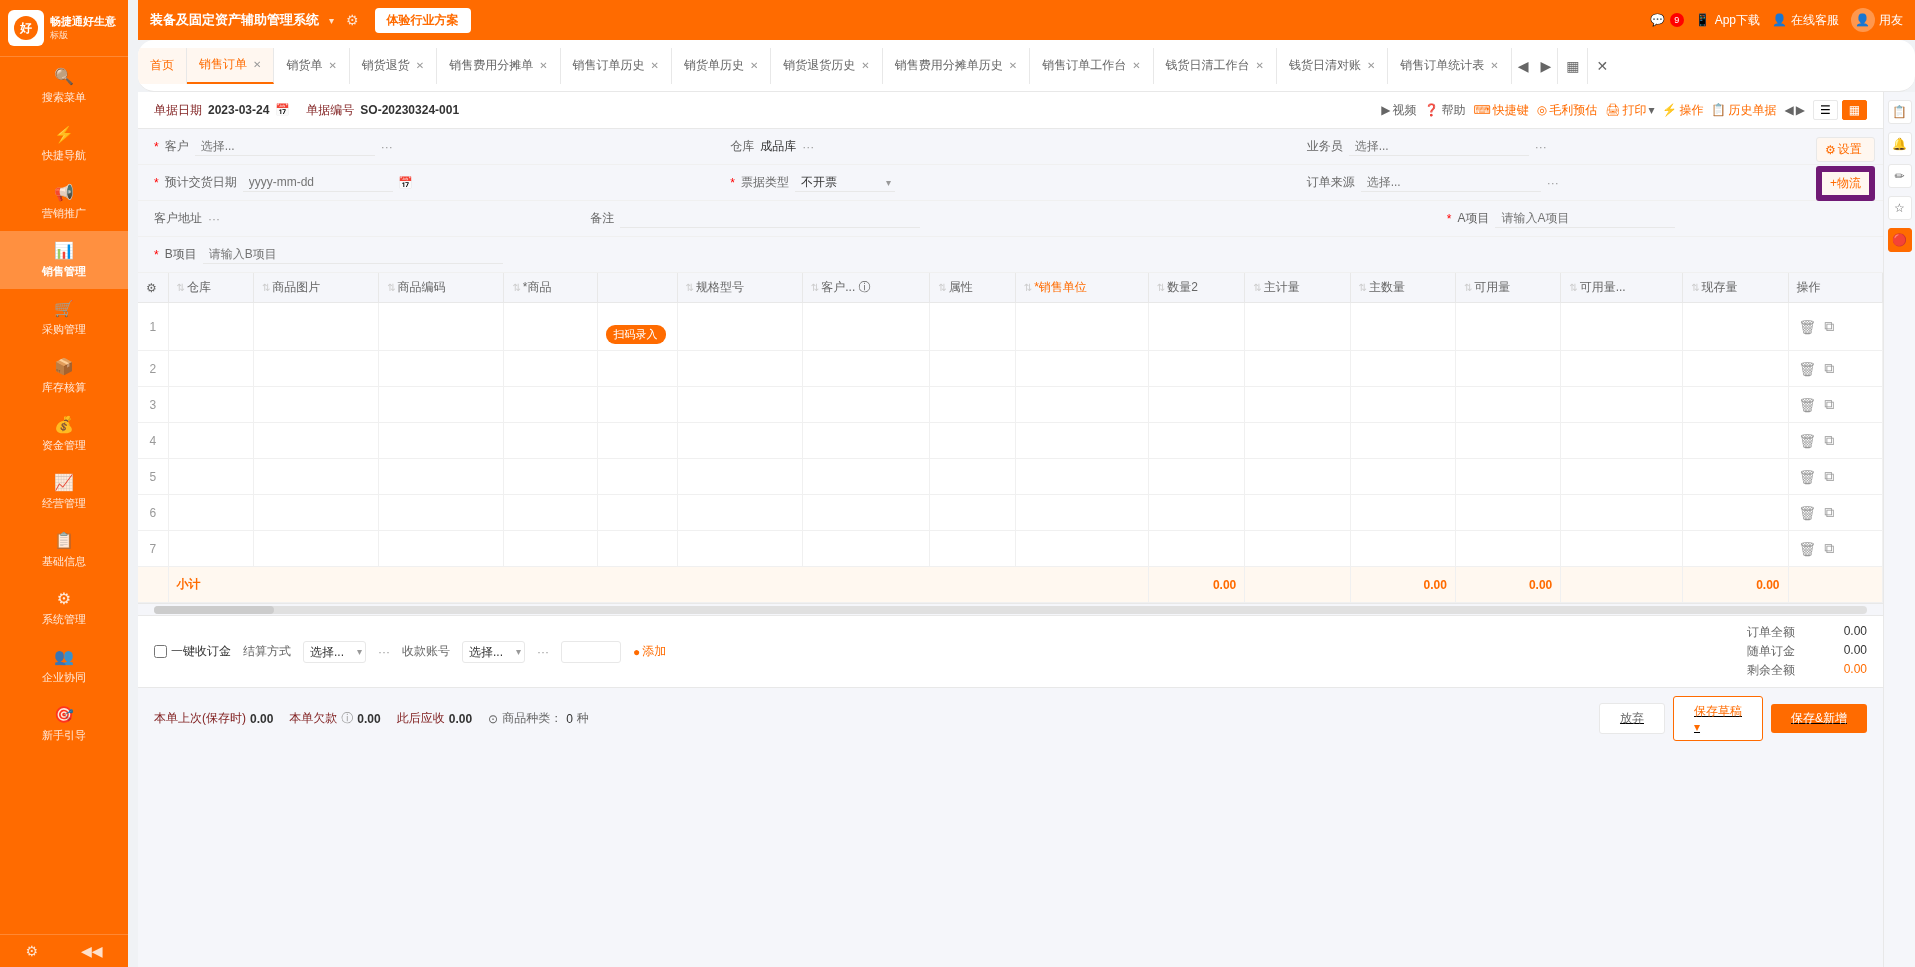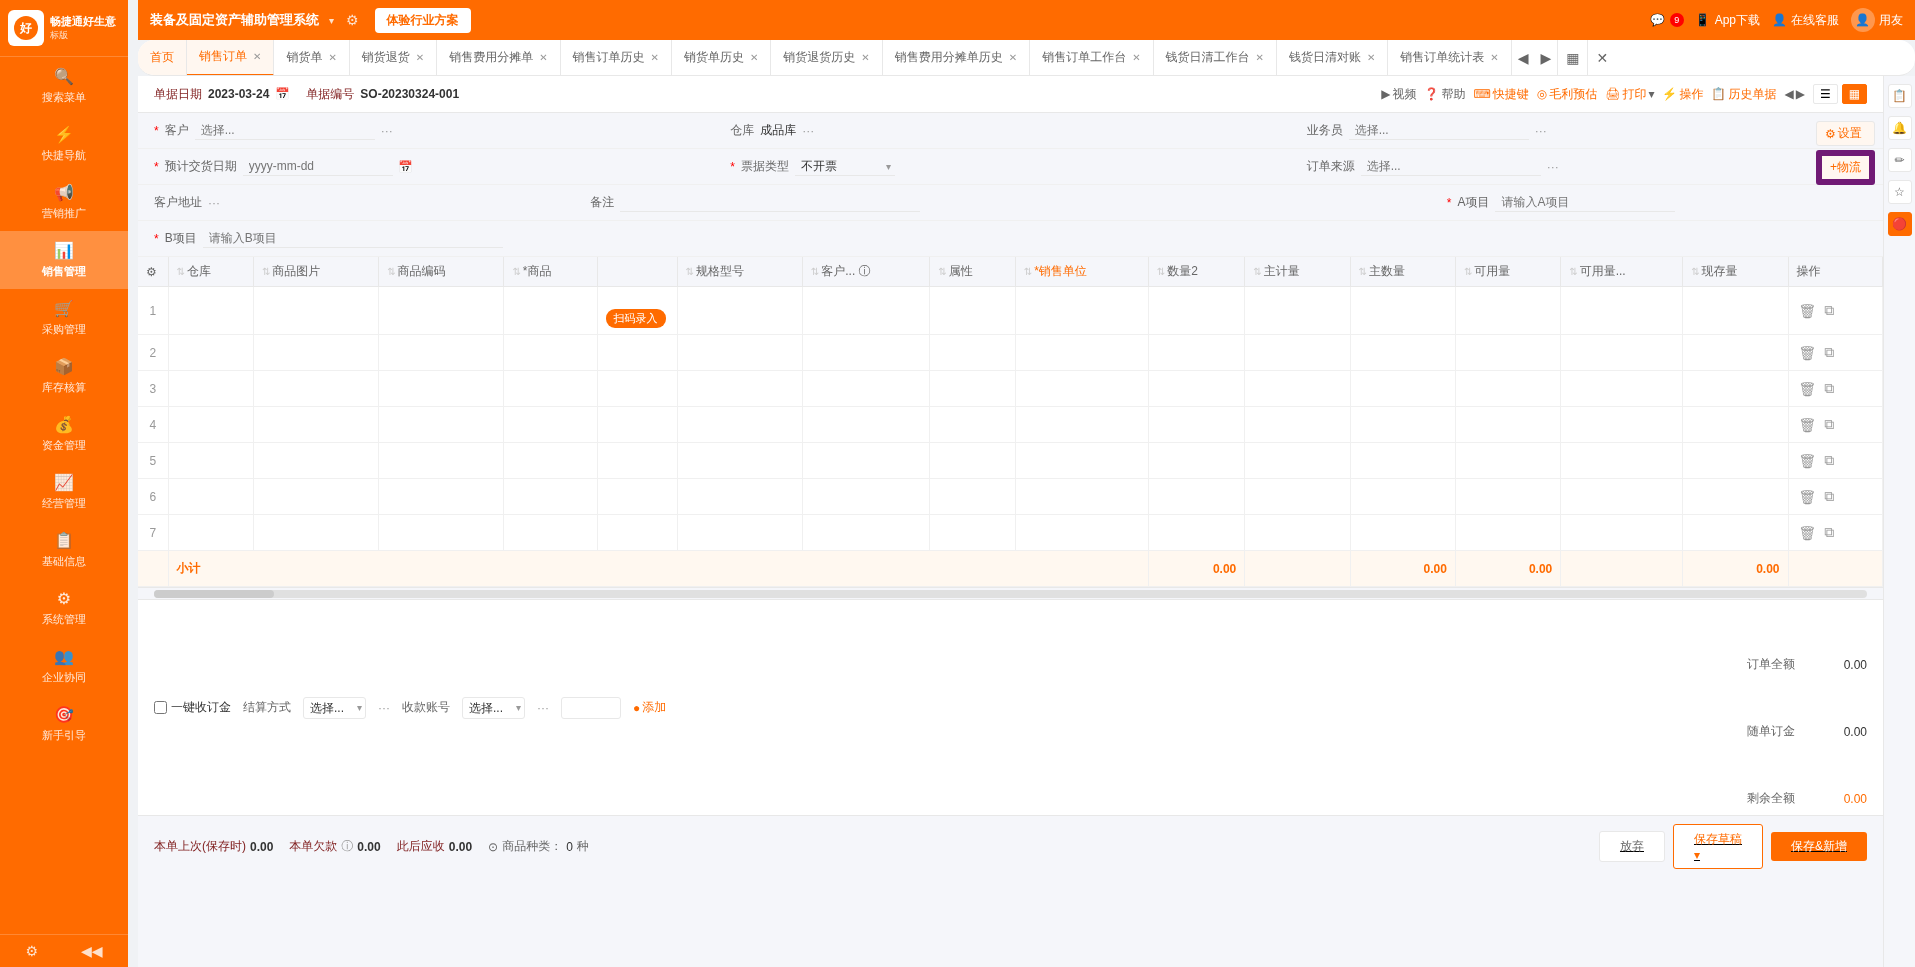--- a/index.html
+++ b/index.html
@@ -28,21 +28,21 @@
     .topbar-title { color: #fff; font-size: 13px; font-weight: bold; }
     .topbar-arrow { color: rgba(255,255,255,0.8); font-size: 10px; margin-left: 2px; cursor: pointer; }
     .topbar-gear { color: rgba(255,255,255,0.8); font-size: 14px; cursor: pointer; margin-left: 4px; }
     .topbar-btn { background: #fff; color: #ff6b00; border: none; border-radius: 4px; padding: 4px 12px; font-size: 12px; font-weight: bold; cursor: pointer; margin-left: 8px; }
     .topbar-right { margin-left: auto; display: flex; align-items: center; gap: 12px; color: #fff; font-size: 12px; }
     .topbar-right-item { display: flex; align-items: center; gap: 4px; cursor: pointer; }
     .notification-badge { background: #f00; color: #fff; border-radius: 50%; width: 14px; height: 14px; font-size: 9px; display: flex; align-items: center; justify-content: center; }
     .user-avatar { width: 24px; height: 24px; background: rgba(255,255,255,0.3); border-radius: 50%; display: flex; align-items: center; justify-content: center; color: #fff; font-size: 11px; }
 
     
-    .tabbar { height: 36px; background: #fff; display: flex; align-items: center; border-bottom: 1px solid #e8e8e8; overflow: hidden; border-radius: 16px; }
+    .tabbar { height: 52px; background: #fff; display: flex; align-items: center; border-bottom: 1px solid #e8e8e8; overflow: hidden; border-radius: 16px; }
     .tab { padding: 0 12px; height: 36px; display: flex; align-items: center; gap: 4px; cursor: pointer; color: #666; font-size: 12px; white-space: nowrap; border-right: 1px solid #e8e8e8; flex-shrink: 0; }
     .tab.active { background: #fff7f0; color: #ff6b00; border-bottom: 2px solid #ff6b00; }
     .tab-close { font-size: 10px; color: #999; cursor: pointer; margin-left: 2px; }
     .tab-nav { padding: 0 6px; height: 36px; display: flex; align-items: center; cursor: pointer; color: #666; font-size: 14px; }
     .tab-action-btn { padding: 0 8px; height: 36px; display: flex; align-items: center; cursor: pointer; color: #666; font-size: 14px; border-left: 1px solid #e8e8e8; }
 
     
     .content { flex: 1; overflow: hidden; display: flex; }
 
     
@@ -93,21 +93,21 @@
 
     
     .bottom-bar { background: #fff; border-top: 1px solid #e8e8e8; padding: 8px 16px; display: flex; align-items: center; gap: 12px; }
     .checkbox-label { display: flex; align-items: center; gap: 4px; cursor: pointer; font-size: 12px; color: #333; }
     .bottom-select { border: 1px solid #e8e8e8; padding: 3px 20px 3px 6px; color: #333; font-size: 12px; outline: none; background: transparent; appearance: none; border-radius: 3px; cursor: pointer; }
     .bottom-select-wrap { position: relative; display: inline-flex; align-items: center; }
     .bottom-select-wrap::after { content: '▾'; position: absolute; right: 4px; color: #999; font-size: 10px; pointer-events: none; }
     .bottom-input { border: 1px solid #e8e8e8; padding: 3px 6px; border-radius: 3px; width: 60px; text-align: right; font-size: 12px; color: #333; outline: none; }
     .bottom-add-btn { display: flex; align-items: center; gap: 2px; color: #ff6b00; font-size: 12px; cursor: pointer; }
     .order-summary { margin-left: auto; display: flex; flex-direction: column; gap: 2px; align-items: flex-end; }
-    .order-summary-row { display: flex; gap: 12px; align-items: center; margin-top: 48px; }
+    .order-summary-row { display: flex; gap: 12px; align-items: flex-start; }
     .summary-label { color: #666; font-size: 12px; }
     .summary-value { color: #333; font-size: 12px; min-width: 60px; text-align: right; }
     .summary-value.highlight { color: #ff6b00; }
 
     
     .footer { background: #f5f6fa; border-top: 1px solid #e8e8e8; padding: 8px 16px; display: flex; align-items: center; gap: 16px; }
     .footer-field { display: flex; align-items: center; gap: 4px; font-size: 12px; color: #666; }
     .footer-value { color: #333; font-weight: bold; }
     .footer-actions { margin-left: auto; display: flex; gap: 8px; align-items: center; text-decoration: underline; }
     .btn-discard { border: 1px solid #e8e8e8; background: #fff; color: #666; padding: 6px 20px; border-radius: 3px; cursor: pointer; font-size: 12px; }

